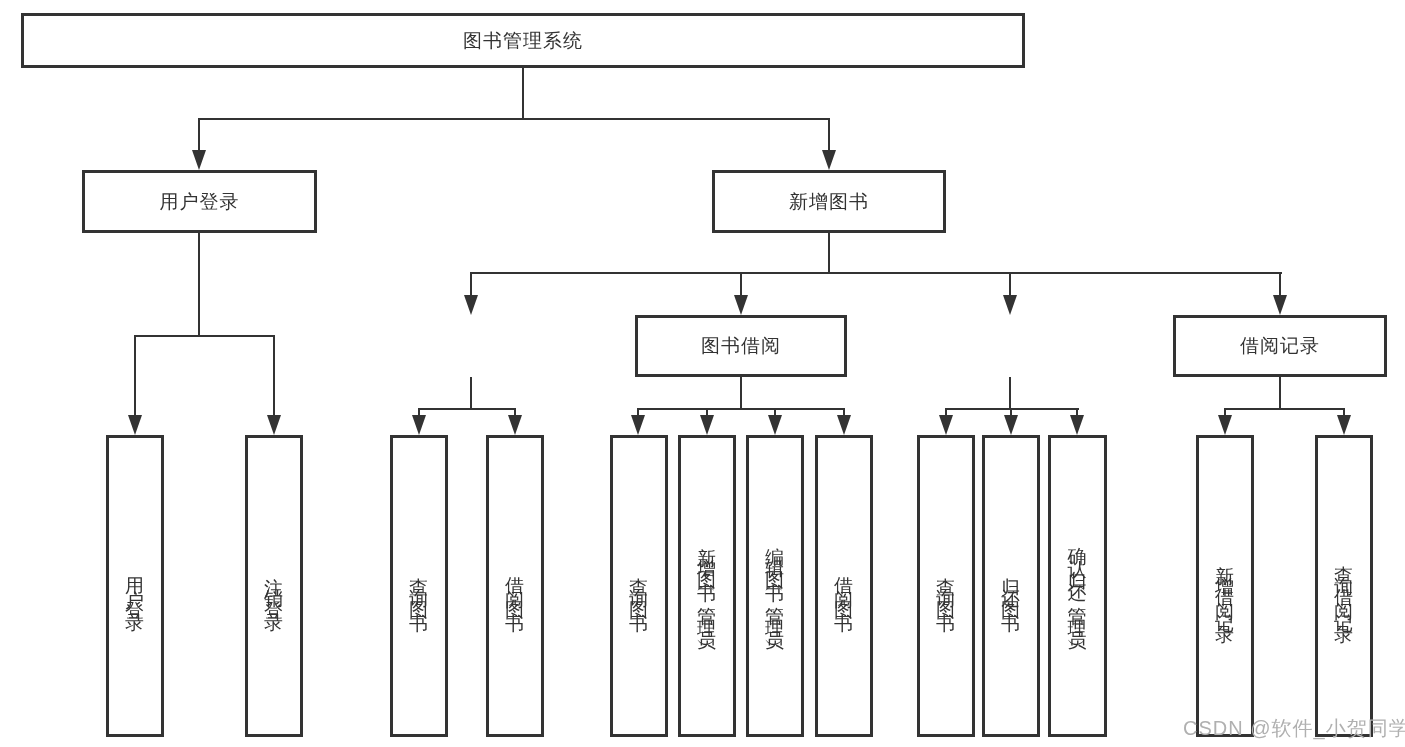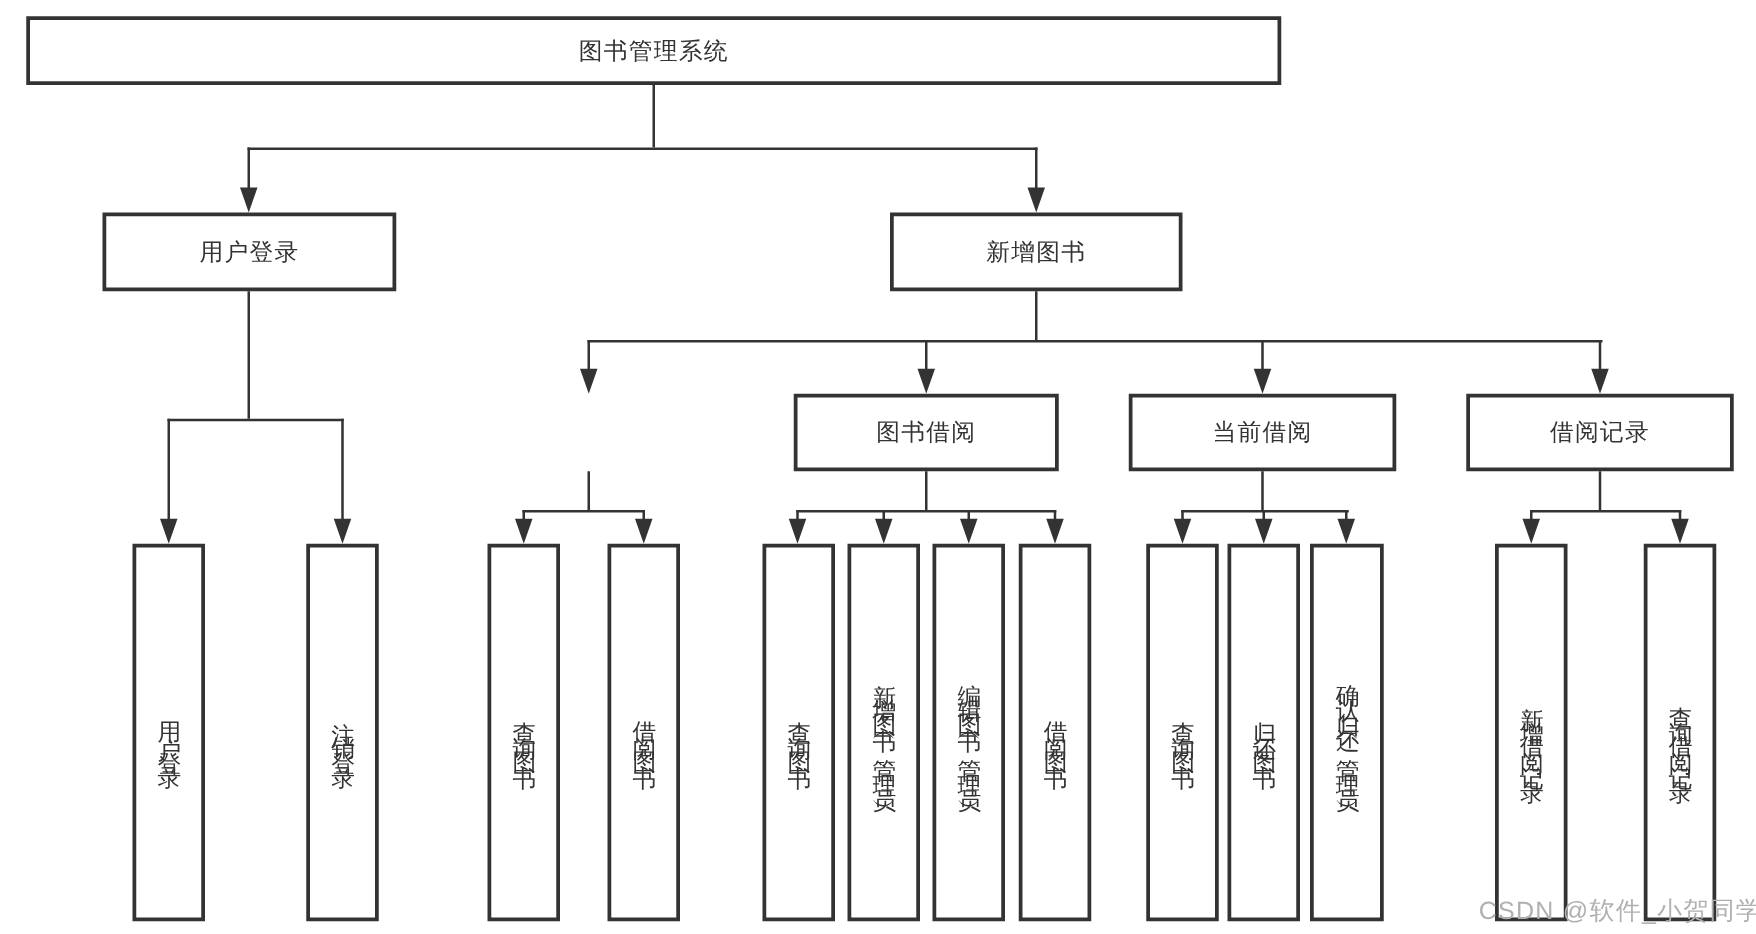--- a/index.html
+++ b/index.html
@@ -91,21 +91,20 @@
   <div class="line" style="left:470px; top:272px; width:2px; height:25px;"></div>
   <div class="line" style="left:740px; top:272px; width:2px; height:25px;"></div>
   <div class="line" style="left:1009px; top:272px; width:2px; height:25px;"></div>
   <div class="line" style="left:1279px; top:272px; width:2px; height:25px;"></div>
   <div class="arrow" style="left:464px; top:295px;"></div>
   <div class="arrow" style="left:734px; top:295px;"></div>
   <div class="arrow" style="left:1003px; top:295px;"></div>
   <div class="arrow" style="left:1273px; top:295px;"></div>
 
   <div class="node h" style="left:635px; top:315px; width:212px; height:62px;font-family:Liberation Serif, serif;">图书借阅</div>
-  <div class="node h" style="left:903px; top:315px; width:214px; height:62px;">当前借阅</div>
   <div class="node h" style="left:1173px; top:315px; width:214px; height:62px;">借阅记录</div>
 
   <div class="line" style="left:470px; top:377px; width:2px; height:31px;"></div>
   <div class="line" style="left:418px; top:408px; width:98px; height:2px;"></div>
   <div class="line" style="left:418px; top:408px; width:2px; height:10px;"></div>
   <div class="line" style="left:514px; top:408px; width:2px; height:10px;"></div>
   <div class="arrow" style="left:412px; top:415px;"></div>
   <div class="arrow" style="left:508px; top:415px;"></div>
 
   <div class="line" style="left:740px; top:377px; width:2px; height:31px;"></div>

